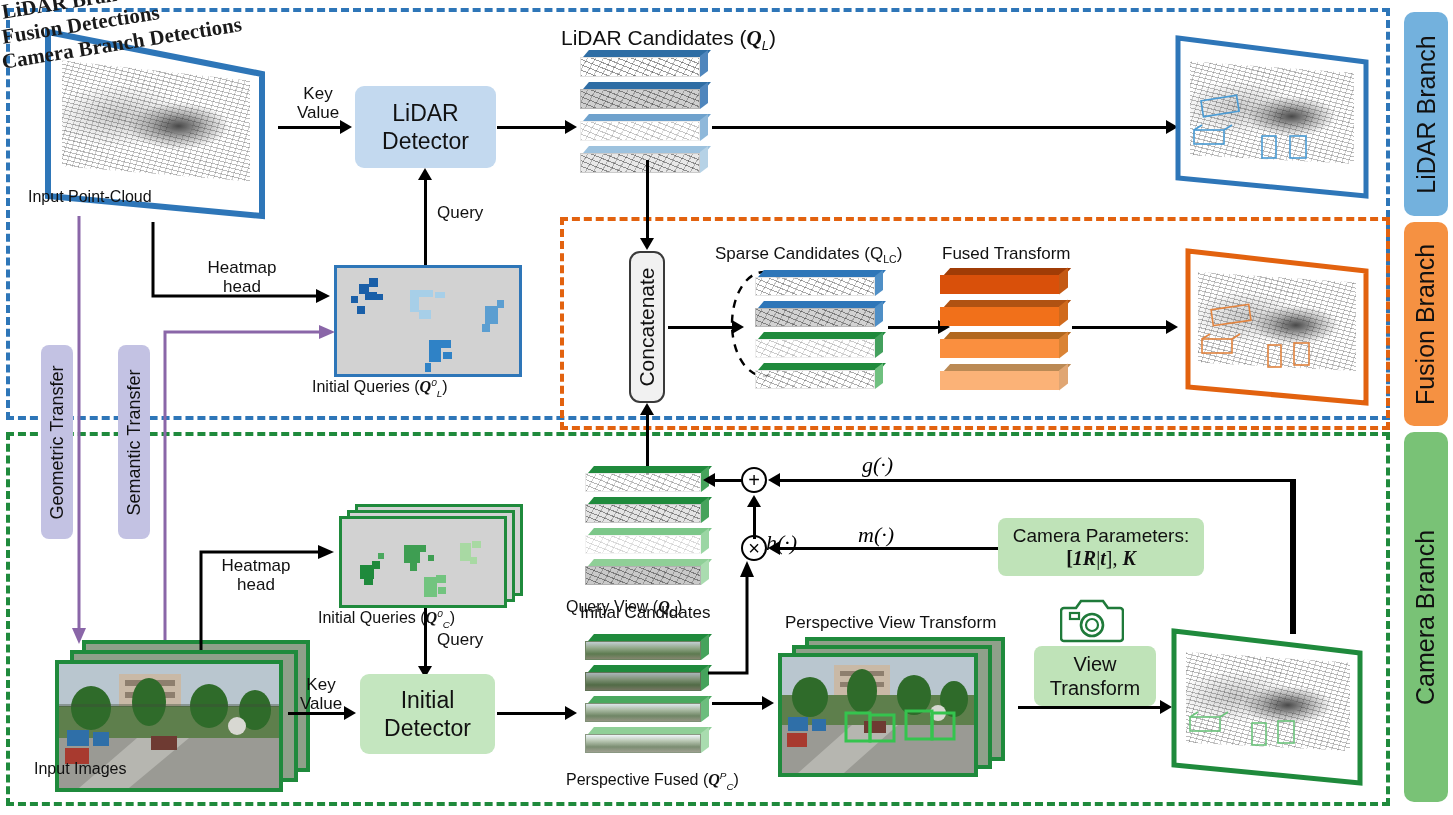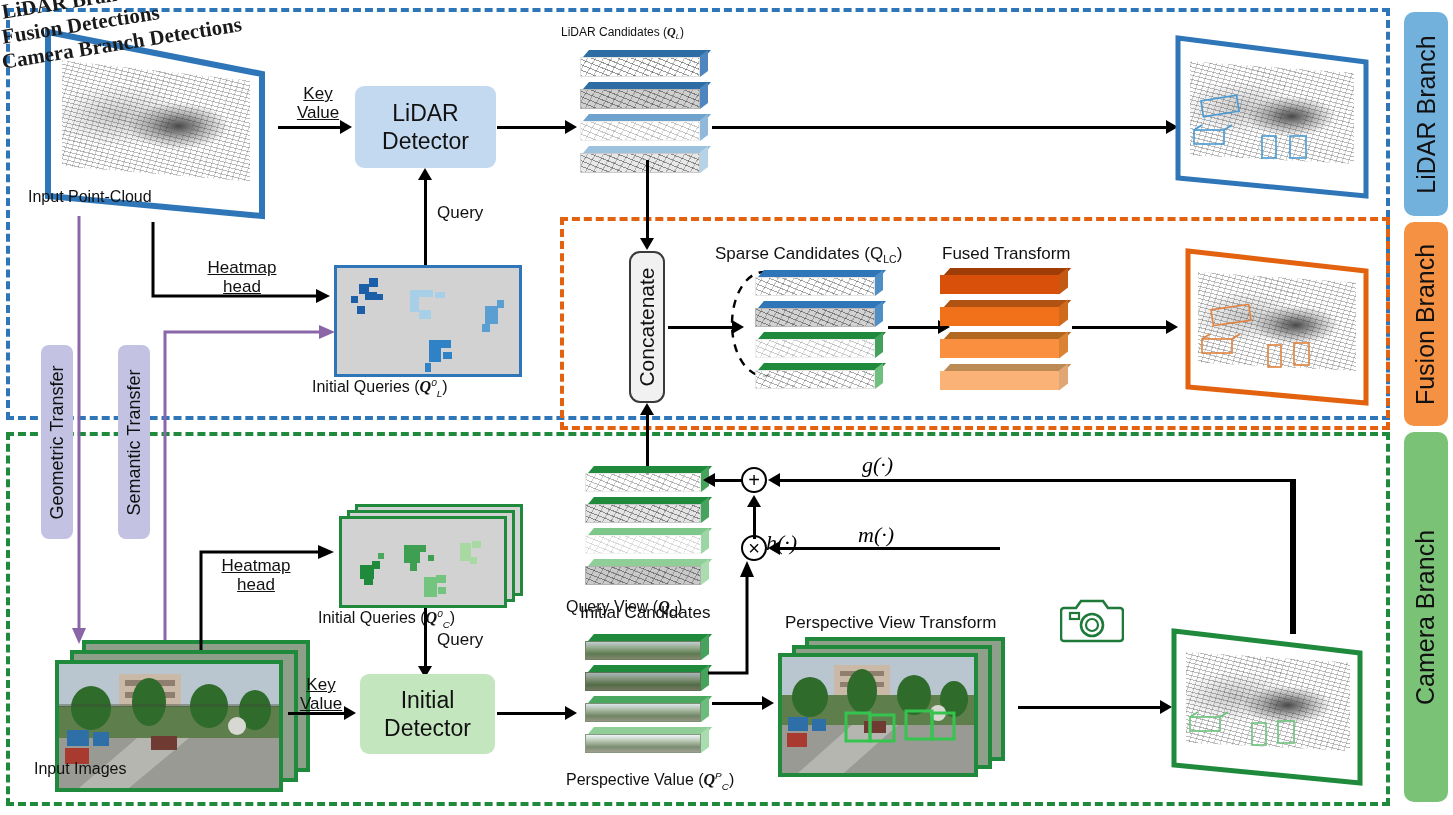--- a/index.html
+++ b/index.html
@@ -9,21 +9,21 @@
     font-family: "Liberation Sans", sans-serif;
   }
   #stage {
     position: relative;
     width: 1453px; height: 815px;
     background: #ffffff;
     overflow: hidden;
   }
   .abs { position: absolute; }
   .lbl { color: #111; line-height: 1.12; white-space: pre; }
-  .ctr { text-align: center; text-decoration: underline; }
+  .ctr { text-align: center; }
 
   
   .branch-frame { border-style: dashed; border-width: 4px; background: transparent; }
   .bf-lidar  { border-color: #2e76b8; }
   .bf-fusion { border-color: #e2620f; }
   .bf-camera { border-color: #1f8a3c; }
 
   
   .tab {
     border-radius: 10px;
@@ -253,21 +253,21 @@
     <div class="blob" style="left:106px; top:84px; width:9px; height:7px; background:#2f82c6;"></div>
     <div class="blob" style="left:88px; top:95px; width:6px; height:9px; background:#2f82c6;"></div>
   </div>
   <div class="abs side-label" style="left:312px; top:377px;"><span>Initial Queries (</span><span class="mathit">Q</span><sup>0</sup><sub>L</sub>)</div>
 
   <div class="arrow-h" style="left:497px; top:120px; width:84px; height:14px;">
     <div class="ah-line" style="left:0; top:5.5px; width:70px;"></div>
     <div class="ah-head r" style="left:68px; top:0;"></div>
   </div>
 
-  <div class="abs lbl" style="left:561px; top:26px; font-size:12px;"><span>LiDAR Candidates (</span><span class="mathit">Q</span><sub>L</sub>)</div>
+  <div class="abs lbl" style="left:561px; top:26px; font-size:21px;"><span>LiDAR Candidates (</span><span class="mathit">Q</span><sub>L</sub>)</div>
 
   <div class="slab" style="left:580px; top:50px; width:128px; height:27px;">
     <div class="top" style="background:#2e6da4;"></div>
       <div class="side" style="background:#4f86bd;"></div>
     <div class="face pcstrip"></div>
   </div>
   <div class="slab" style="left:580px; top:82px; width:128px; height:27px;">
     <div class="top" style="background:#2e6da4;"></div>
       <div class="side" style="background:#4f86bd;"></div>
     <div class="face pcstrip" style="background-color:#cfcfcf;"></div>
@@ -516,21 +516,21 @@
   <div class="slab" style="left:585px; top:696px; width:124px; height:26px;">
     <div class="top" style="background:#4aa85e;"></div>
       <div class="side" style="background:#6cbd7d;"></div>
     <div class="face photostrip" style="filter:brightness(1.12) saturate(.7);"></div>
   </div>
   <div class="slab" style="left:585px; top:727px; width:124px; height:26px;">
     <div class="top" style="background:#8fcf97;"></div>
       <div class="side" style="background:#a9dcaf;"></div>
     <div class="face photostrip" style="filter:brightness(1.2) saturate(.55);"></div>
   </div>
-  <div class="abs side-label" style="left:566px; top:770px;"><span>Perspective Value (</span><span class="mathit">Q</span><sup>P</sup><sub>C</sub>)</div>
+  <div class="abs side-label" style="left:566px; top:770px;"><span>Perspective Fused (</span><span class="mathit">Q</span><sup>P</sup><sub>C</sub>)</div>
 
   <div class="slab" style="left:585px; top:466px; width:124px; height:26px;">
     <div class="top" style="background:#1f8a3c;"></div>
       <div class="side" style="background:#46a35c;"></div>
     <div class="face pcstrip" style="opacity:.7;"></div>
   </div>
   <div class="slab" style="left:585px; top:497px; width:124px; height:26px;">
     <div class="top" style="background:#1f8a3c;"></div>
       <div class="side" style="background:#46a35c;"></div>
     <div class="face pcstrip" style="background-color:#e4e4e4;"></div>
@@ -576,28 +576,36 @@
   </div>
   <div class="abs mathfn" style="left:858px; top:522px;">m(·)</div>
 
   <div class="abs" style="left:700px; top:555px; width:60px; height:120px;">
     <svg width="60" height="120" viewBox="0 0 60 120">
       <path d="M8,118 L47,118 L47,20" fill="none" stroke="#000" stroke-width="3"></path>
       <polygon points="47,6 40,22 54,22" fill="#000"></polygon>
     </svg>
   </div>
 
+  <div class="abs softbox sb-green" style="left:998px; top:518px; width:206px; height:58px; flex-direction:column;">
+    <div style="font-size:19px;">Camera Parameters:</div>
+    <div style="font-size:20px;"><span class="mathit" style="font-style:normal;">[</span><span class="mathit">1</span><span class="mathit">R</span><span style="font-family:'Liberation Serif',serif;">|</span><span class="mathit">t</span><span style="font-family:'Liberation Serif',serif;">], </span><span class="mathit">K</span></div>
+  </div>
 
   <svg class="abs" style="left:1060px; top:594px;" width="64" height="50" viewBox="0 0 64 50">
     <path d="M4,14 h12 l5,-7 h22 l5,7 h12 a3,3 0 0 1 3,3 v27 a3,3 0 0 1 -3,3 h-56 a3,3 0 0 1 -3,-3 v-27 a3,3 0 0 1 3,-3 z" fill="none" stroke="#1f7a3a" stroke-width="2.6"></path>
     <circle cx="32" cy="31" r="11" fill="none" stroke="#1f7a3a" stroke-width="2.6"></circle>
     <circle cx="32" cy="31" r="6" fill="none" stroke="#1f7a3a" stroke-width="2.2"></circle>
     <rect x="10" y="19" width="9" height="6" fill="none" stroke="#1f7a3a" stroke-width="2.2"></rect>
   </svg>
 
+  <div class="abs softbox sb-green" style="left:1034px; top:646px; width:122px; height:60px; font-size:20px;">
+    <span style="white-space:pre-line; line-height:1.2;">View
+Transform</span>
+  </div>
 
   <div class="abs lbl" style="left:785px; top:613px; font-size:17px;">Perspective View Transform</div>
   <div class="arrow-h" style="left:712px; top:696px; width:66px; height:14px;">
     <div class="ah-line" style="left:0; top:5.5px; width:52px;"></div>
     <div class="ah-head r" style="left:50px; top:0;"></div>
   </div>
 
   <div class="imgcard" style="left:805px; top:637px; width:200px; height:124px;"></div>
   <div class="imgcard" style="left:792px; top:645px; width:200px; height:124px;"></div>
   <div class="imgcard photo" style="left:778px; top:653px; width:200px; height:124px;">

